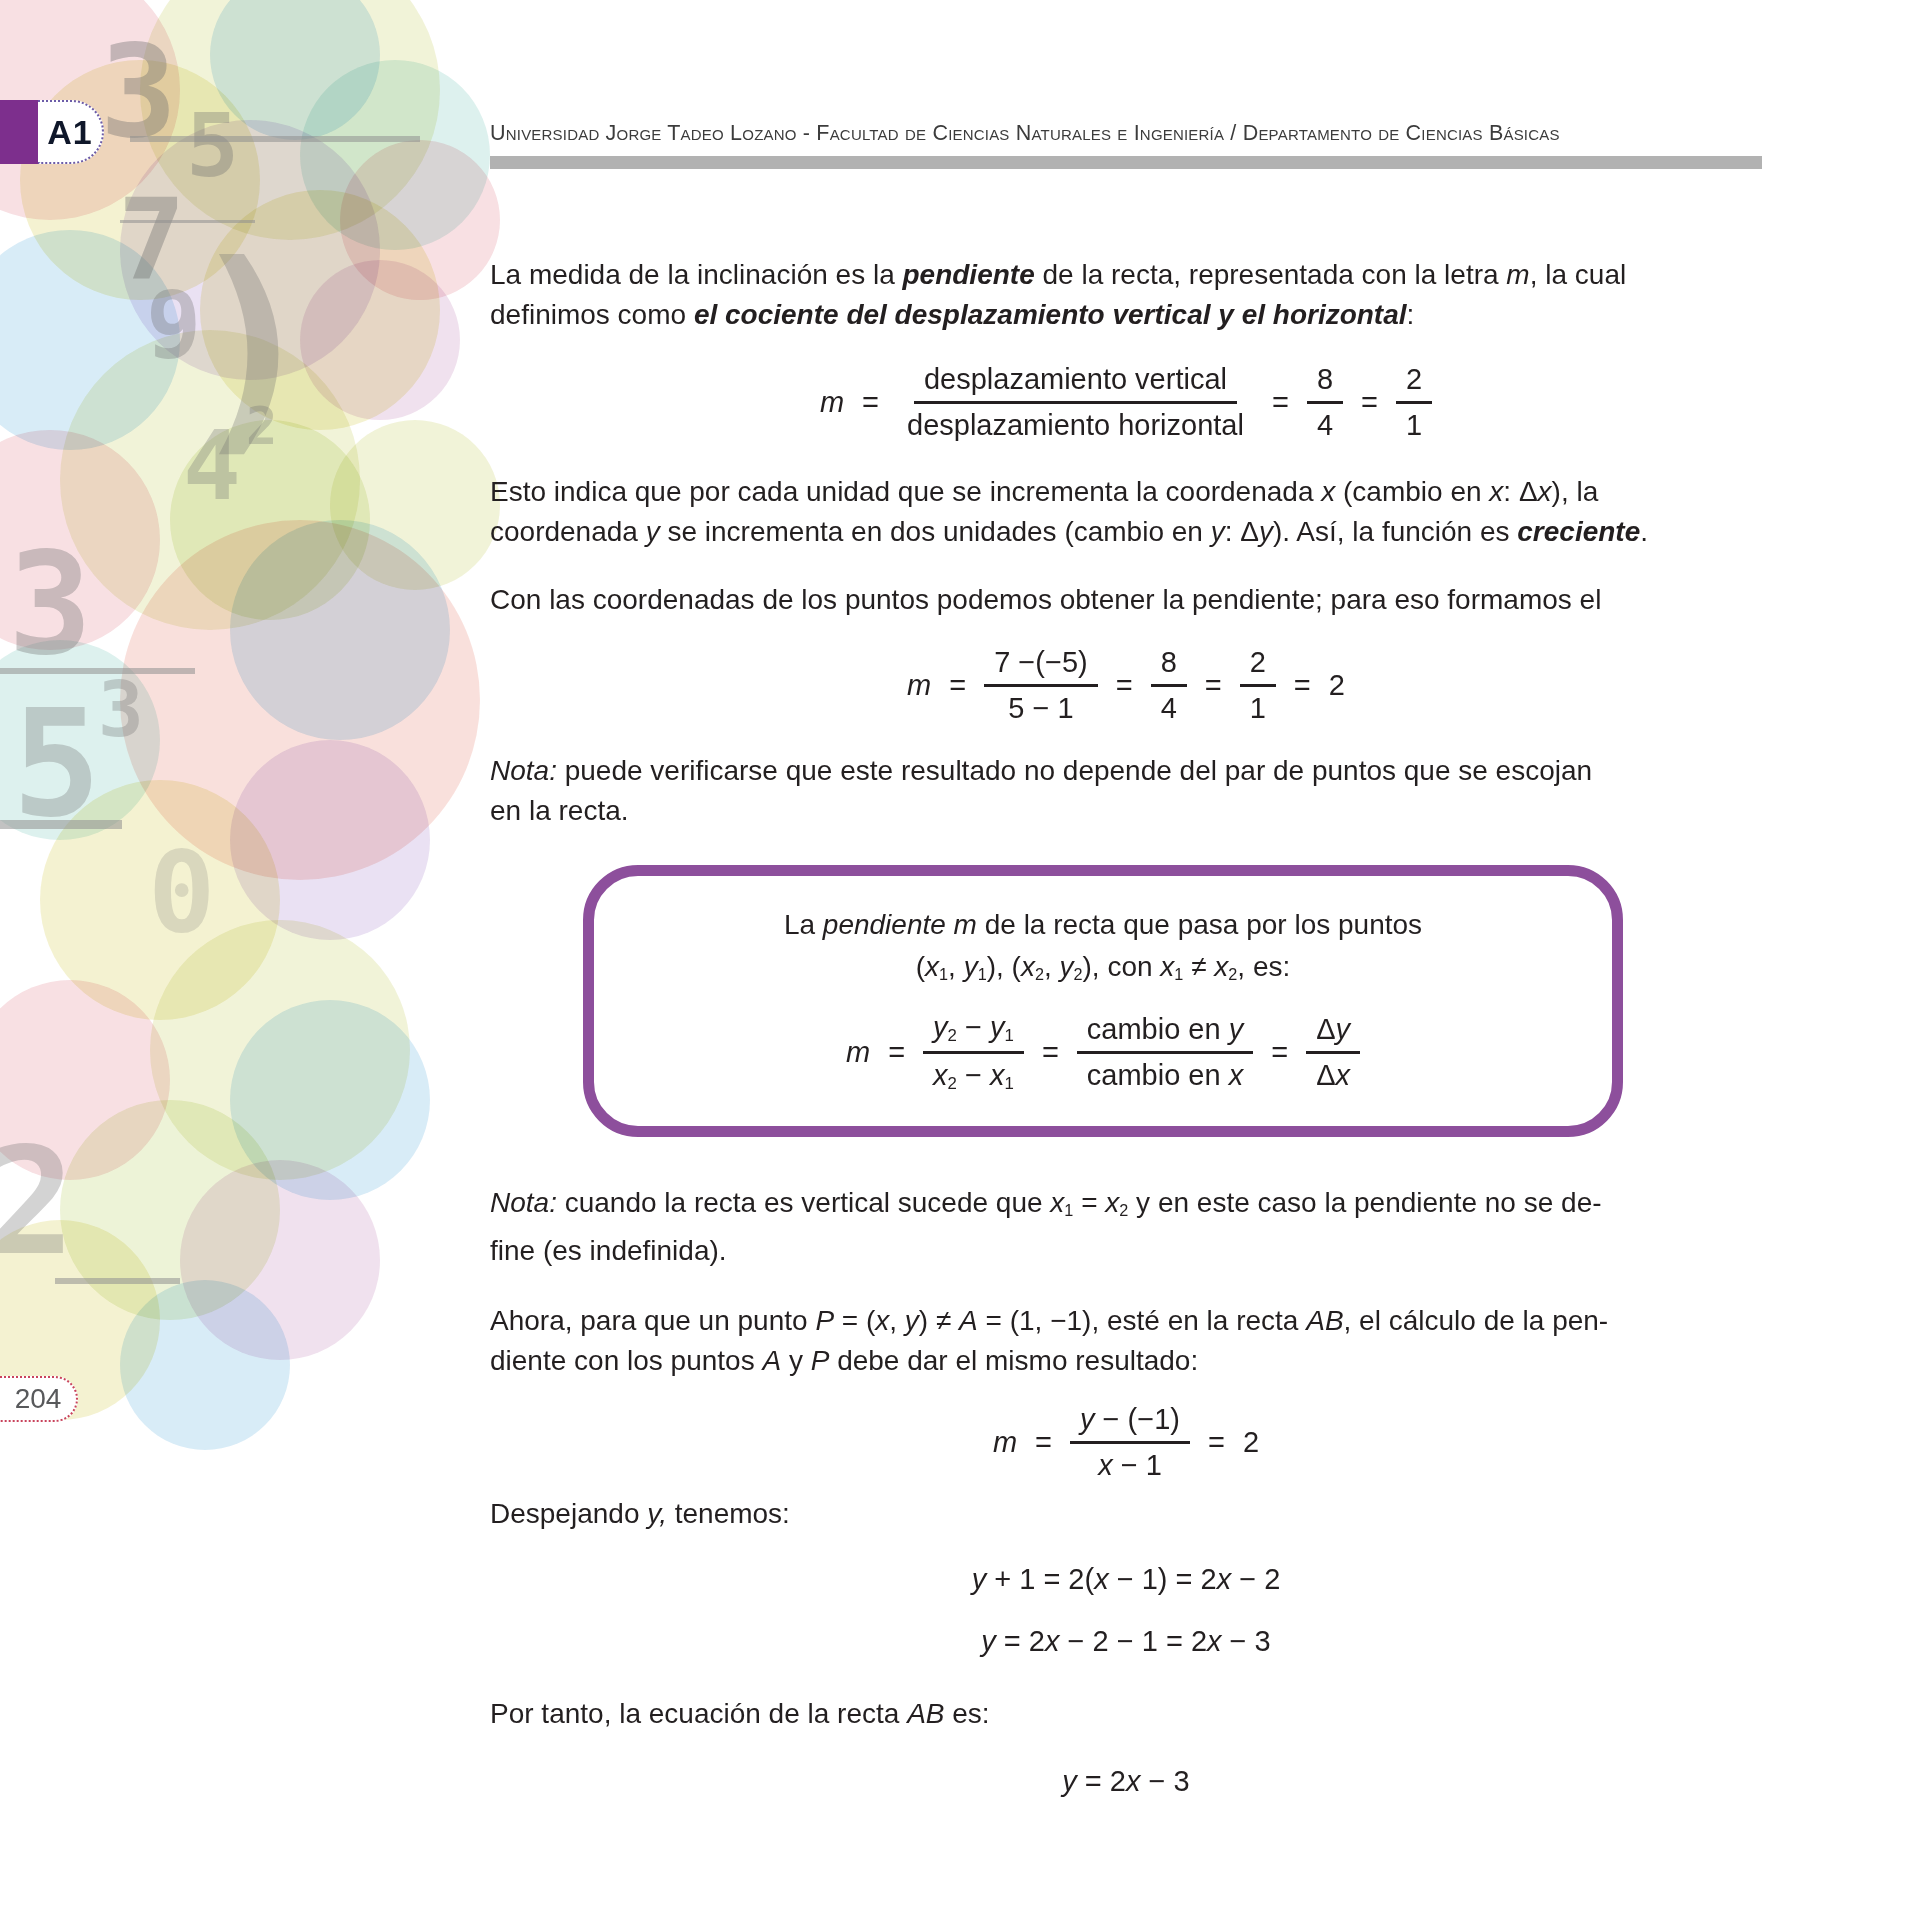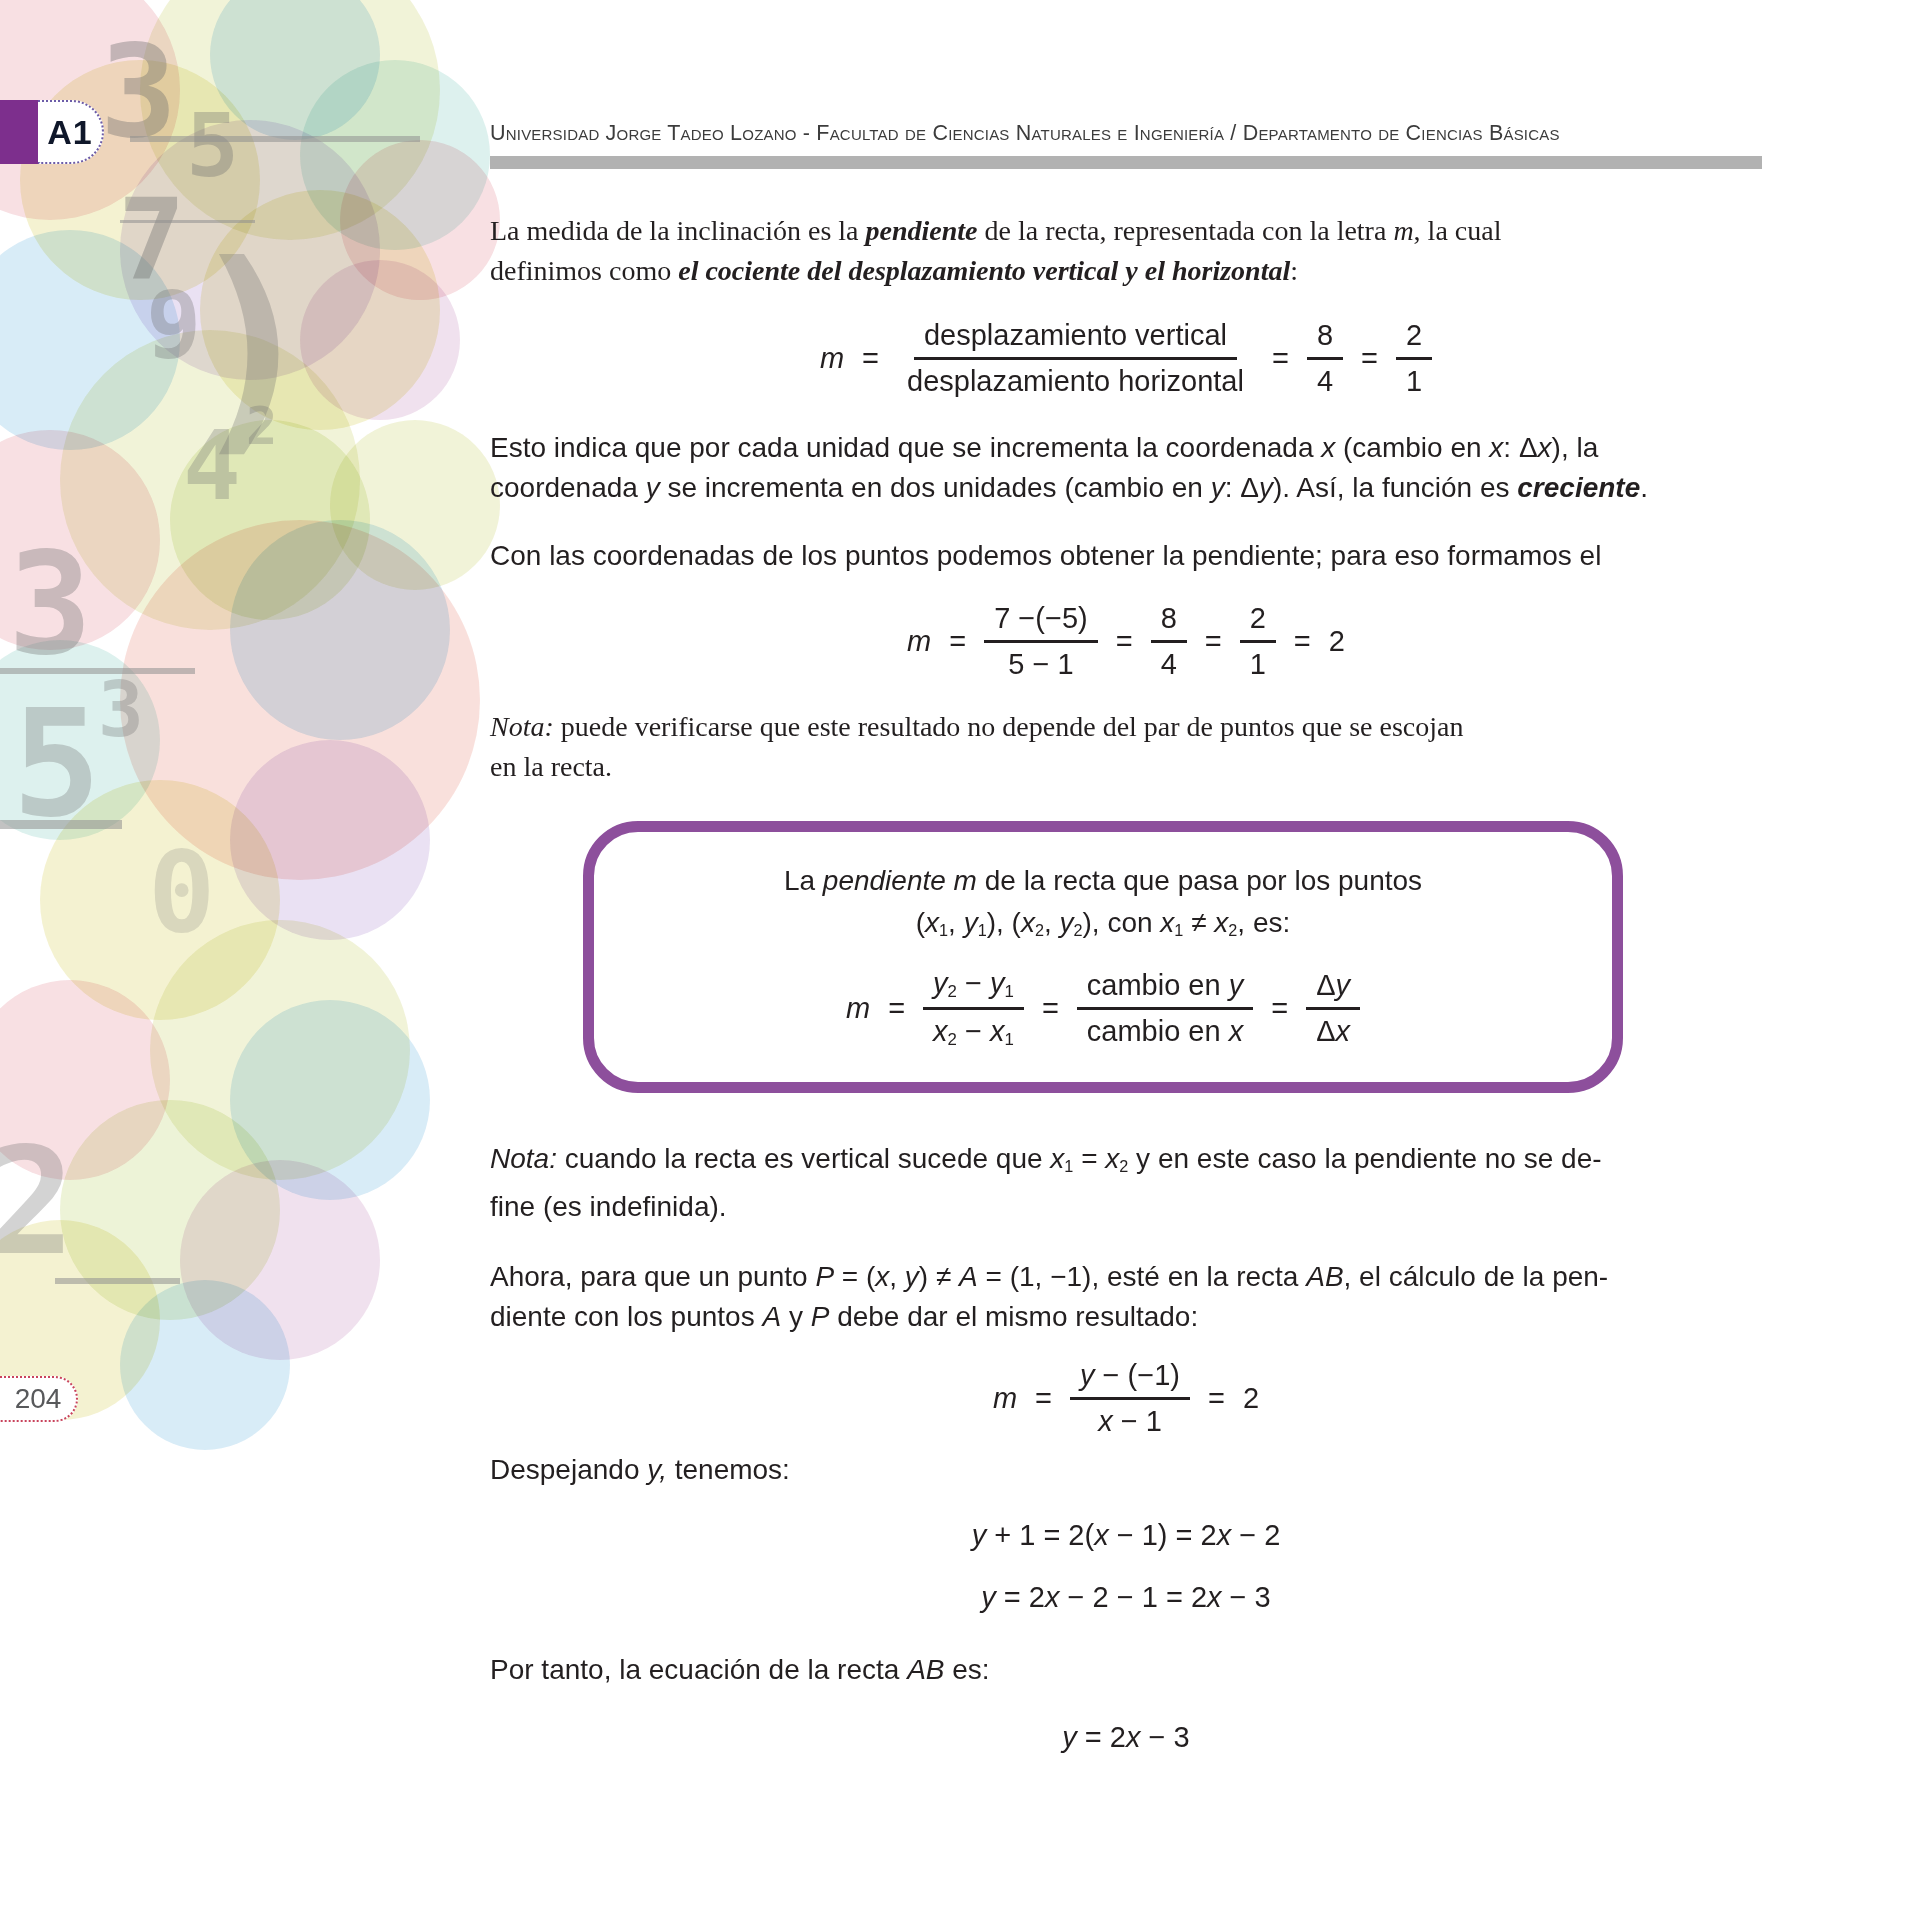--- a/index.html
+++ b/index.html
@@ -27,24 +27,24 @@
   
   .content{position:absolute;left:490px;top:15px;width:1272px;z-index:2;}
   .header{margin-top:106px;}
   .header-text{font-size:21.5px;font-variant:small-caps;color:#3c3c3c;letter-spacing:.2px;white-space:nowrap;}
   .header-bar{height:13px;background:var(--bargray);margin-top:10px;width:100%;}
   .para{margin:0;font-size:28px;line-height:40px;white-space:nowrap;}
   .run.n{font-style:normal;}
   .run.i{font-style:italic;}
   .run.bi{font-weight:bold;font-style:italic;}
   .run.sub{font-size:.58em;vertical-align:-0.25em;}
-  .m-p1{margin-top:42px;font-family:Liberation Serif, serif;}
+  .m-p1{margin-top:86px;}
   .m-p2{margin-top:30px;}
   .m-p3{margin-top:28px;}
-  .m-p4{margin-top:26px;font-family:Liberation Serif, serif;}
+  .m-p4{margin-top:26px;}
   .m-p5{margin-top:46px;}
   .m-p6{margin-top:30px;}
   .m-p7{margin-top:12px;}
   .m-p8{margin-top:34px;}
   .math{display:flex;justify-content:center;align-items:center;gap:18px;font-size:29px;}
   .m-f1{margin-top:28px;}
   .m-f2{margin-top:26px;}
   .m-f3{margin-top:22px;}
   .frac{display:inline-flex;flex-direction:column;align-items:center;vertical-align:middle;}
   .fnum{display:block;border-bottom:3px solid var(--ink);padding:0 10px 5px;text-align:center;}

